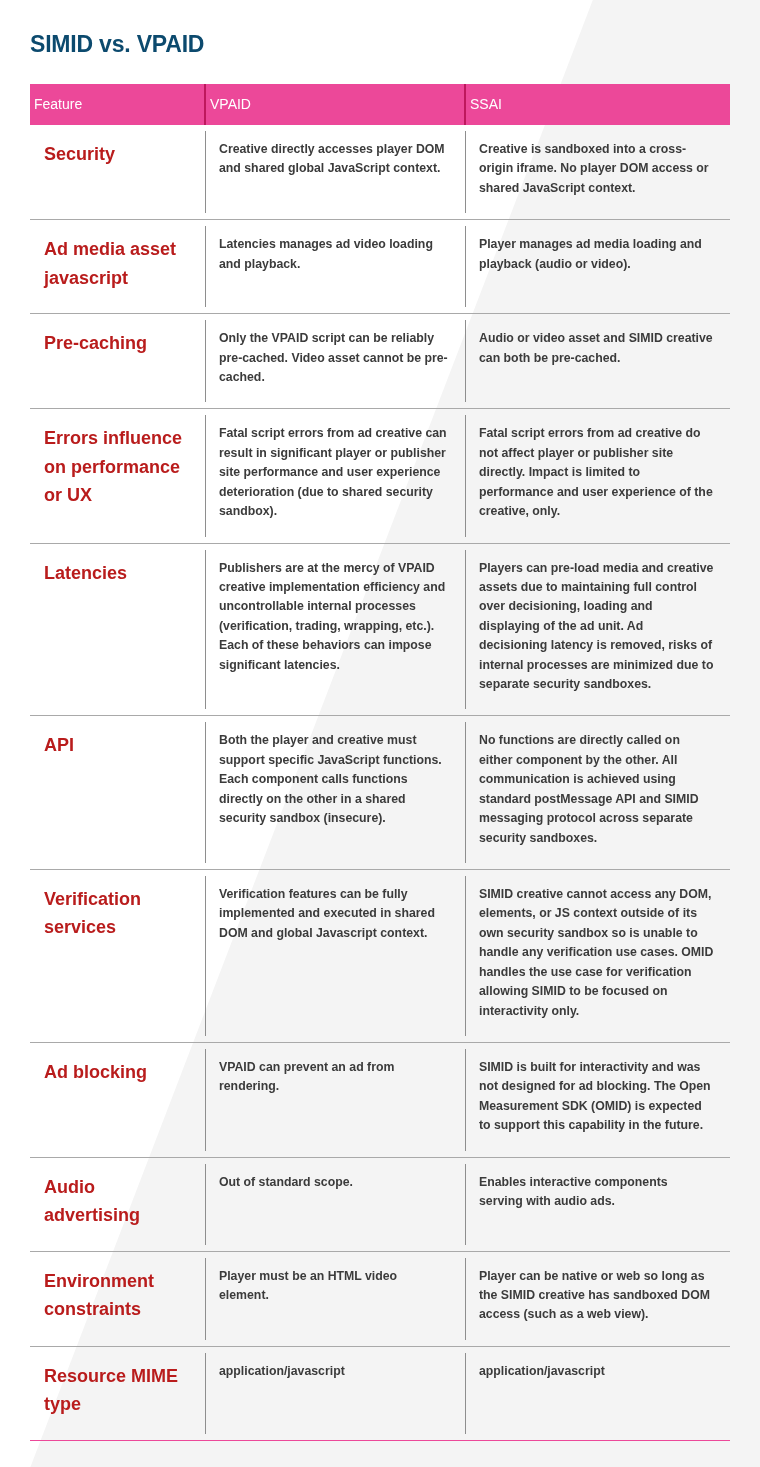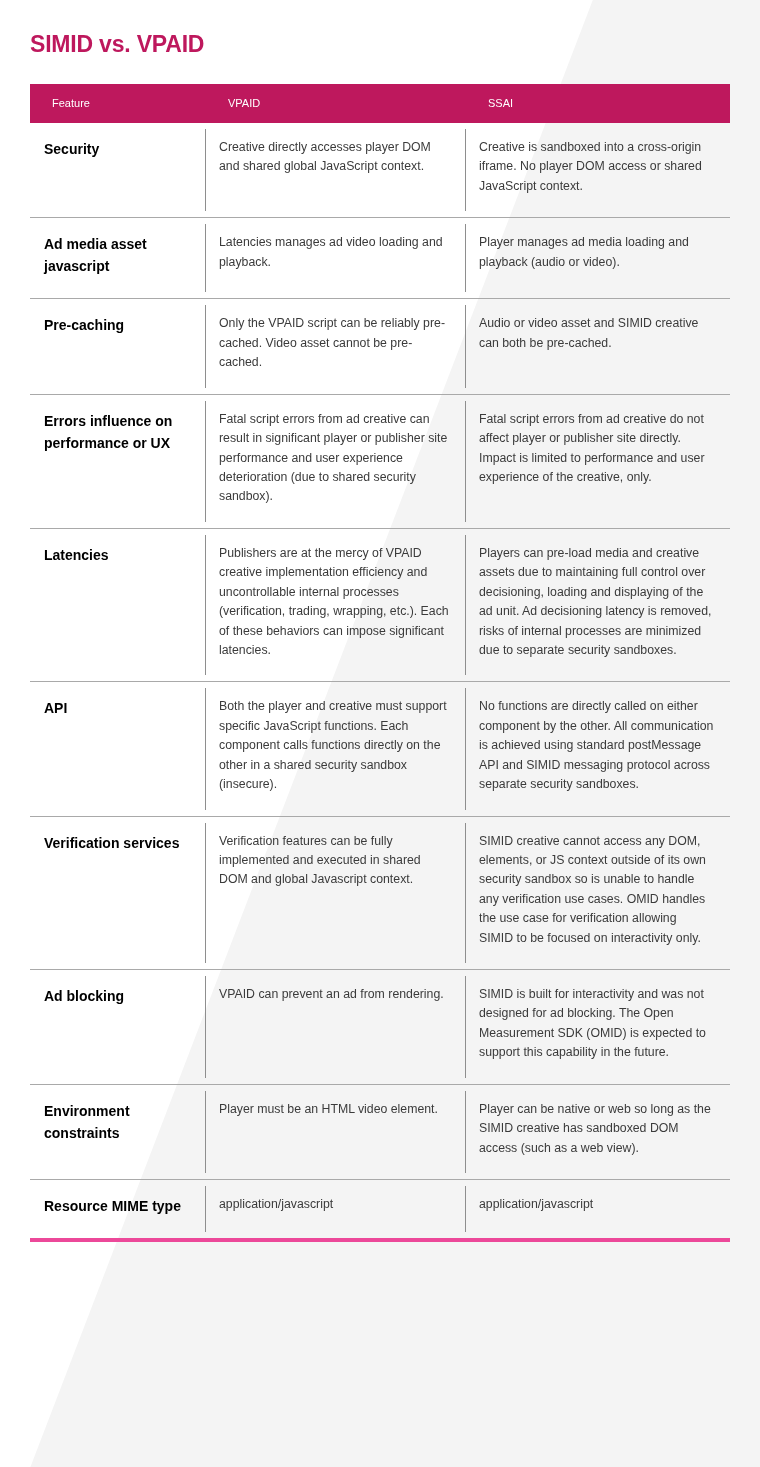--- a/index.html
+++ b/index.html
@@ -31,90 +31,91 @@
     position: relative;
     z-index: 1;
     padding: 0 30px;
     height: 100%;
   }
 
   
   #title {
     font-size: 23px;
     font-weight: bold;
-    color: #be185d;
+    color: #0c4a6e;
     letter-spacing: -0.2px;
     padding-top: 31px;
     padding-bottom: 0;
   }
 
   
   #compare-table {
     width: 700px;
     margin-top: 26px;
     border-collapse: collapse;
     table-layout: fixed;
   }
 
   #compare-table colgroup col:nth-child(1) { width: 175px; }
   #compare-table colgroup col:nth-child(2) { width: 260px; }
   #compare-table colgroup col:nth-child(3) { width: 265px; }
 
   
   thead th {
-    background: #be185d;
+    background: #ec4899;
     color: #ffffff;
-    font-size: 11px;
+    font-size: 14px;
     font-weight: normal;
     text-align: left;
-    padding: 12px 14px 13px 22px;
+    padding: 12px 14px 13px 4px;
     vertical-align: middle;
     height: 39px;
   }
   thead th.col-vpaid,
   thead th.col-simid {
     border-left: 2px solid #be185d;
   }
 
   
   tbody td {
     font-size: 12.3px;
     line-height: 1.58;
     color: #3b3b3b;
     vertical-align: top;
     padding: 15px 16px 21px 14px;
     border-top: 1px solid #a9a9a9;
+    font-weight: bold;
   }
   tbody tr:first-child td { border-top: none; }
 
   tbody td.feature {
     font-weight: bold;
-    color: #000000;
-    font-size: 14px;
+    color: #b91c1c;
+    font-size: 18px;
     padding-left: 14px;
     padding-right: 10px;
   }
 
   tbody td.col-vpaid,
   tbody td.col-simid {
     position: relative;
   }
   
   tbody td.col-vpaid::before,
   tbody td.col-simid::before {
     content: "";
     position: absolute;
     left: 0;
     top: 6px;
     bottom: 6px;
     width: 1px;
     background: #8e8e8e;
   }
 
-  tbody tr:last-child td { border-bottom: 4px solid #ec4899; }
+  tbody tr:last-child td { border-bottom: 1px solid #ec4899; }
 </style>
 </head>
 <body>
 
 <div id="bg-wedge"></div>
 
 <div id="page">
 
   <h1 id="title">SIMID vs. VPAID</h1>
 
@@ -176,20 +177,25 @@
         <td class="col-simid">SIMID creative cannot access any DOM, elements, or JS context outside of its own security sandbox so is unable to handle any verification use cases. OMID handles the use case for verification allowing SIMID to be focused on interactivity only.</td>
       </tr>
 
       <tr>
         <td class="feature">Ad blocking</td>
         <td class="col-vpaid">VPAID can prevent an ad from rendering.</td>
         <td class="col-simid">SIMID is built for interactivity and was not designed for ad blocking. The Open Measurement SDK (OMID) is expected to support this capability in the future.</td>
       </tr>
 
 
+      <tr>
+        <td class="feature">Audio advertising</td>
+        <td class="col-vpaid">Out of standard scope.</td>
+        <td class="col-simid">Enables interactive components serving with audio ads.</td>
+      </tr>
 
       <tr>
         <td class="feature">Environment constraints</td>
         <td class="col-vpaid">Player must be an HTML video element.</td>
         <td class="col-simid">Player can be native or web so long as the SIMID creative has sandboxed DOM access (such as a web view).</td>
       </tr>
 
       <tr>
         <td class="feature">Resource MIME type</td>
         <td class="col-vpaid">application/javascript</td>

